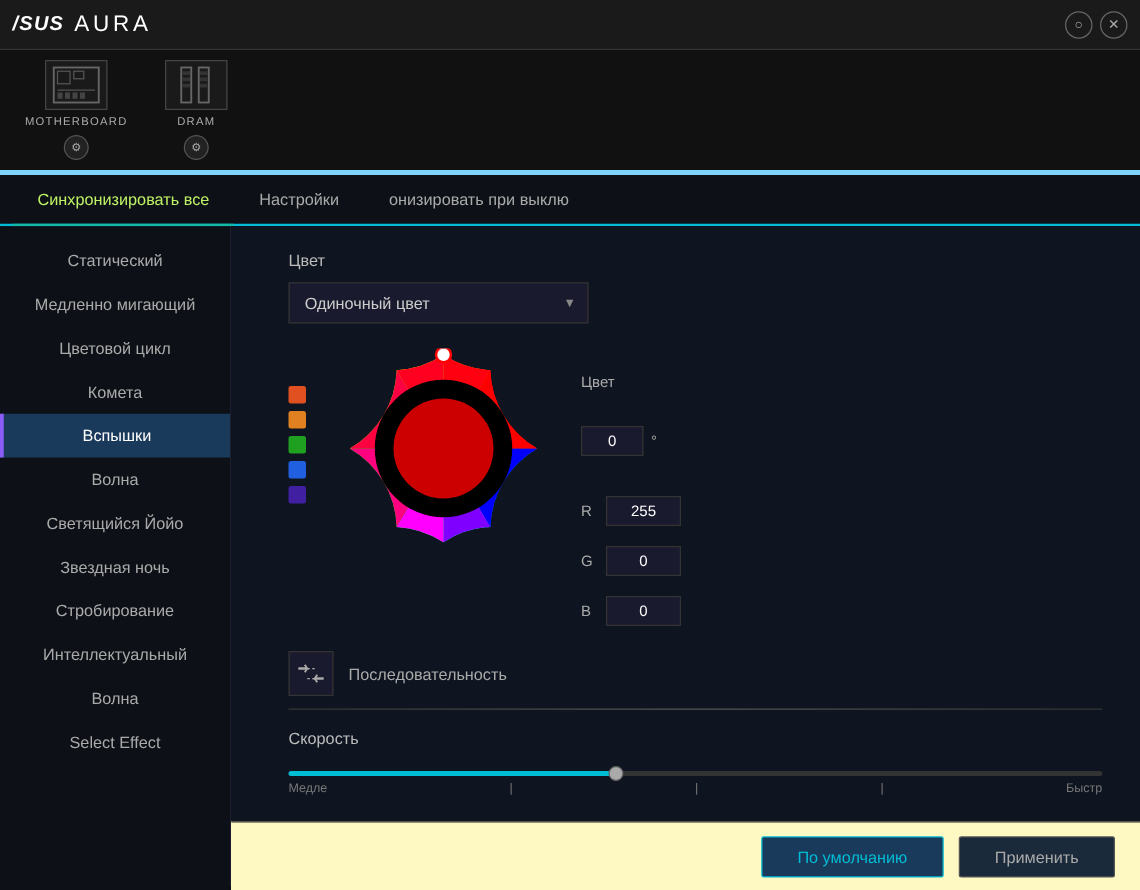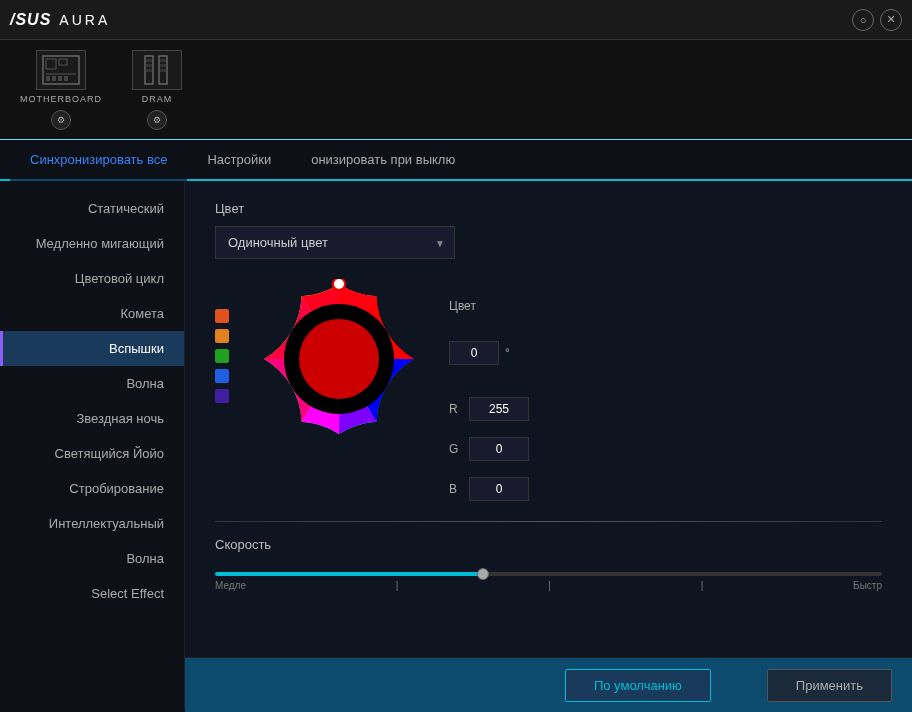--- a/index.html
+++ b/index.html
@@ -34,21 +34,21 @@
       letter-spacing: 1px;
       font-style: italic;
     }
     .asus-logo span {
       color: #fff;
       font-size: 16px;
       font-weight: 900;
     }
     .app-title {
       color: #fff;
-      font-size: 14px;
+      font-size: 18px;
       font-weight: normal;
       letter-spacing: 3px;
     }
     .title-bar-controls {
       display: flex;
       align-items: center;
       gap: 6px;
     }
     .ctrl-btn {
       width: 22px;
@@ -65,21 +65,21 @@
     }
 
     
     .device-bar {
       background: #111;
       height: 100px;
       display: flex;
       align-items: center;
       padding: 0 20px;
       gap: 40px;
-      border-bottom: 1px solid #7dd3fc;
+      border-bottom: 4px solid #7dd3fc;
       justify-content: space-between;
     }
     .devices-left {
       display: flex;
       gap: 30px;
     }
     .device-item {
       display: flex;
       flex-direction: column;
       align-items: center;
@@ -149,22 +149,22 @@
     }
     .tab {
       padding: 12px 20px;
       font-size: 13px;
       color: #aaa;
       cursor: pointer;
       border-bottom: 2px solid transparent;
       margin-bottom: -2px;
     }
     .tab.active {
-      color: #3b82f6;
-      border-bottom: 2px solid #0c4a6e;
+      color: #bef264;
+      border-bottom: 2px solid #14b8a6;
     }
 
     
     .main-layout {
       display: flex;
       height: calc(712px - 40px - 100px - 44px);
     }
 
     
     .sidebar {
@@ -172,21 +172,21 @@
       background: #0d1117;
       border-right: 1px solid #1e1e2e;
       overflow-y: auto;
       padding: 10px 0;
     }
     .sidebar-item {
       padding: 10px 20px;
       font-size: 13px;
       color: #aaa;
       cursor: pointer;
-      text-align: right;
+      text-align: center;
     }
     .sidebar-item.active {
       color: #fff;
       background: #1a3a5c;
       border-left: 3px solid #8b5cf6;
     }
 
     
     .content {
       flex: 1;
@@ -361,21 +361,21 @@
       color: #777;
     }
 
     
     .bottom-bar {
       position: absolute;
       bottom: 0;
       left: 185px;
       right: 0;
       height: 55px;
-      background: #0c4a6e;
+      background: #fef9c3;
       border-top: 1px solid #222;
       display: flex;
       align-items: center;
       justify-content: flex-end;
       padding: 0 20px;
       gap: 12px;
     }
     .btn {
       padding: 8px 28px;
       font-size: 13px;
@@ -388,21 +388,20 @@
     }
     .btn-default {
       background: #1a3a5c;
       border-color: #00bcd4;
       color: #00bcd4;
     }
     .btn-apply {
       background: #1a2a3a;
       border-color: #555;
       color: #aaa;
-      margin-left: 44px;
     }
 
     
     .custom-slider {
       width: 100%;
       -webkit-appearance: none;
       height: 4px;
       border-radius: 2px;
       outline: none;
       cursor: pointer;
@@ -414,20 +413,21 @@
       width: 12px;
       height: 12px;
       border-radius: 50%;
       background: #aaa;
       cursor: pointer;
       border: 1px solid #666;
     }
 
     .content-inner {
       padding-bottom: 60px;
+      margin-left: 16px;
     }
   </style>
 </head>
 <body>
 
 <div class="title-bar">
   <div class="title-bar-left">
     <div class="asus-logo">
       <span>/SUS</span>
     </div>
@@ -486,22 +486,22 @@
 
 <div class="main-layout">
 
   <div class="sidebar">
     <div class="sidebar-item">Статический</div>
     <div class="sidebar-item">Медленно мигающий</div>
     <div class="sidebar-item">Цветовой цикл</div>
     <div class="sidebar-item">Комета</div>
     <div class="sidebar-item active">Вспышки</div>
     <div class="sidebar-item">Волна</div>
+    <div class="sidebar-item">Светящийся Йойо</div>
     <div class="sidebar-item">Звездная ночь</div>
-    <div class="sidebar-item">Светящийся Йойо</div>
     <div class="sidebar-item">Стробирование</div>
     <div class="sidebar-item">Интеллектуальный</div>
     <div class="sidebar-item">Волна</div>
     <div class="sidebar-item">Select Effect</div>
   </div>
 
   <div class="content">
     <div class="content-inner">
 
       <div class="section-title">Цвет</div>
@@ -583,20 +583,35 @@
             <span class="rgb-label">G</span>
             <input class="rgb-input" type="text" value="0" style="">
           </div>
           <div class="rgb-row">
             <span class="rgb-label">B</span>
             <input class="rgb-input" type="text" value="0" style="">
           </div>
         </div>
       </div>
 
+      <div class="sequence-row">
+        <div class="seq-icon">
+          <svg width="22" height="18" viewBox="0 0 22 18">
+            <polyline points="1,5 8,5 6,2" fill="none" stroke="#aaa" stroke-width="1.5"></polyline>
+            <polyline points="8,5 6,8" fill="none" stroke="#aaa" stroke-width="1.5"></polyline>
+            <line x1="1" y1="5" x2="8" y2="5" stroke="#aaa" stroke-width="1.5"></line>
+            <polyline points="21,13 14,13 16,10" fill="none" stroke="#aaa" stroke-width="1.5"></polyline>
+            <polyline points="14,13 16,16" fill="none" stroke="#aaa" stroke-width="1.5"></polyline>
+            <line x1="21" y1="13" x2="14" y2="13" stroke="#aaa" stroke-width="1.5"></line>
+            <line x1="8" y1="5" x2="14" y2="5" stroke="#aaa" stroke-width="1" stroke-dasharray="2,2"></line>
+            <line x1="8" y1="13" x2="14" y2="13" stroke="#aaa" stroke-width="1" stroke-dasharray="2,2"></line>
+          </svg>
+        </div>
+        <span class="seq-label">Последовательность</span>
+      </div>
 
       <div class="slider-divider"></div>
 
       <div class="slider-section">
         <div class="speed-label">Скорость</div>
         <input class="custom-slider" type="range" min="0" max="100" value="40" style="">
         <div class="slider-labels">
           <span>Медле</span>
           <span>|</span>
           <span>|</span>

